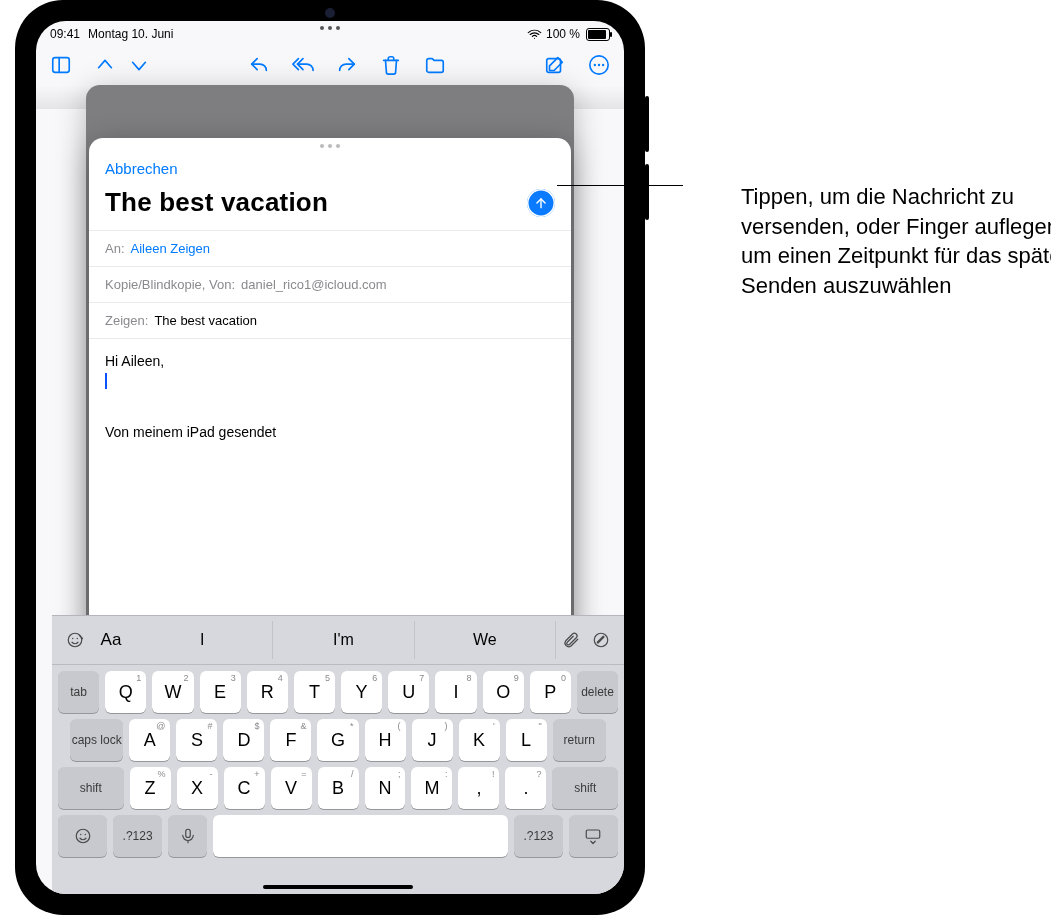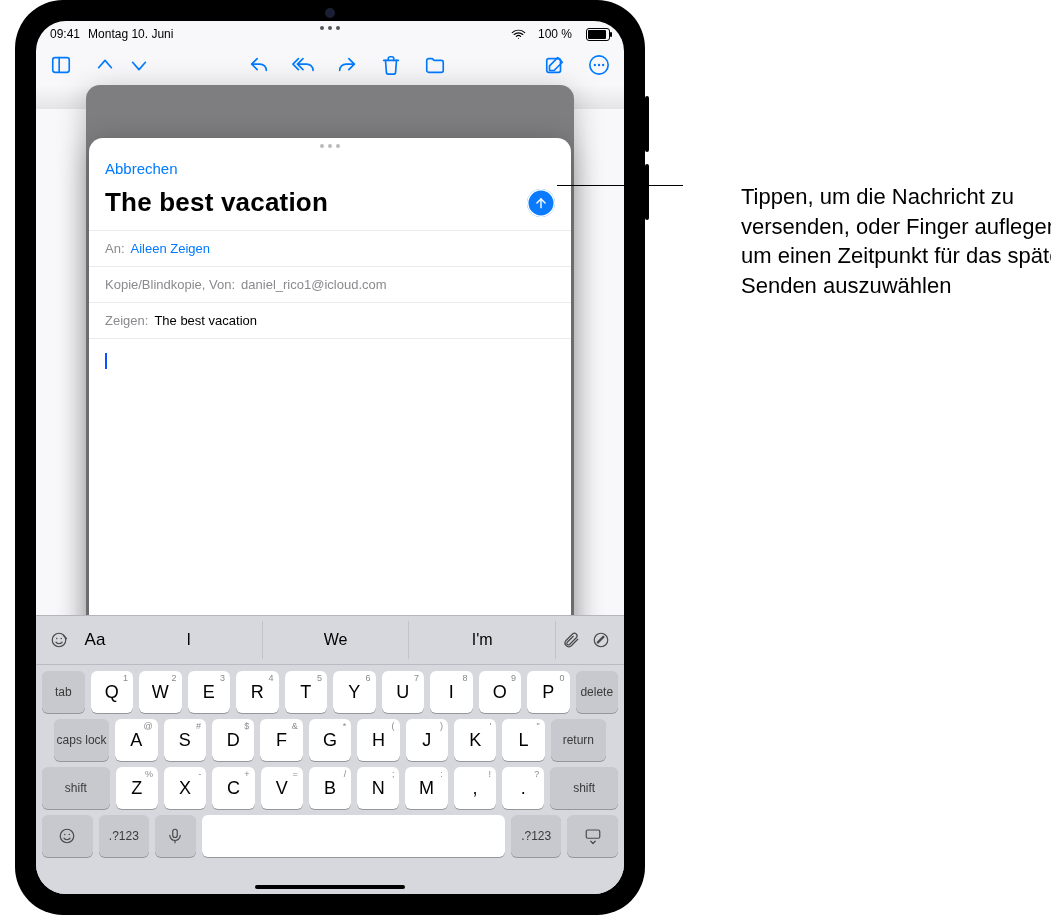--- a/index.html
+++ b/index.html
@@ -21,21 +21,21 @@
     position: absolute; top: 8px; left: 50%; transform: translateX(-50%);
     width: 10px; height: 10px; border-radius: 50%; background: #1a1f33;
   }
 
   
   .status-bar {
     height: 22px; display: flex; align-items: center; justify-content: space-between;
     padding: 2px 14px 0 14px; font-size: 12px; color: #000; font-weight: 500;
   }
   .status-left { display: flex; gap: 8px; align-items: center; }
-  .status-right { display: flex; gap: 12px; align-items: center; }
+  .status-right { display: flex; gap: 4px; align-items: center; }
   .status-dots { position: absolute; top: 5px; left: 50%; transform: translateX(-50%);
     display: flex; gap: 4px; }
   .status-dots span { width: 4px; height: 4px; border-radius: 50%; background: #555; }
   .battery {
     position: relative; width: 22px; height: 11px; border: 1px solid #000;
     border-radius: 3px; display: inline-block; margin-left: 2px;
   }
   .battery::after {
     content: ""; position: absolute; right: -3px; top: 3px; width: 2px; height: 5px;
     background: #000; border-radius: 1px;
@@ -113,21 +113,21 @@
 
   
   .dim-overlay {
     position: absolute; left:0; right:0; top:64px; height: 24px;
     background: linear-gradient(to bottom, rgba(0,0,0,0), rgba(0,0,0,.08));
     pointer-events: none;
   }
 
   
   .keyboard {
-    position: absolute; left: 0; right: 0; bottom: 0; height: 278px;
+    position: absolute; left: 16px; right: 0; bottom: 0; height: 278px;
     background: #d6d8dd; border-top: 1px solid #b4b6bb;
   }
   .kb-suggest {
     height: 48px; display: flex; align-items: center; padding: 0 8px;
     border-bottom: 1px solid #b9bbc0;
   }
   .kb-suggest .slot {
     flex: 1; text-align: center; padding: 10px 0; font-size: 16px; color: #000;
     border-right: 1px solid #c1c3c8;
   }
@@ -302,39 +302,41 @@
         <div class="field-row">
           <span class="field-label">Kopie/Blindkopie, Von:</span>
           <span class="field-value" style="color:#8a8a8e;">daniel_rico1@icloud.com</span>
         </div>
         <div class="field-row last">
           <span class="field-label">Zeigen:</span>
           <span class="field-value">The best vacation</span>
         </div>
 
         <div class="body-area">
+          <div>Hi Aileen,</div>
           <div><span class="caret"></span></div>
+          <div class="signature">Von meinem iPad gesendet</div>
         </div>
       </div>
 
       <div class="keyboard">
         <div class="kb-suggest">
           <div class="small-icon">
             <svg class="small-svg" viewBox="0 0 24 24">
                 <circle cx="12" cy="12" r="9"></circle>
                 <circle cx="9" cy="10" r="1" fill="#4a4a4a" stroke="none"></circle>
                 <circle cx="15" cy="10" r="1" fill="#4a4a4a" stroke="none"></circle>
                 <path d="M8 15c1.2 1.3 2.6 2 4 2s2.8-.7 4-2"></path>
                 <path d="M18 6l4 4"></path>
               </svg>
           </div>
           <div class="small-icon" style="width:42px;font-size:17px;color:#000;">Aa</div>
           <div class="slot">I</div>
+          <div class="slot">I'm</div>
           <div class="slot">We</div>
-          <div class="slot">I'm</div>
           <div class="small-icon">
             <svg class="small-svg" viewBox="0 0 24 24">
                 <path d="M21 11l-9 9a5 5 0 01-7-7l9-9a3.5 3.5 0 015 5l-9 9a2 2 0 01-3-3l8-8"></path>
               </svg>
           </div>
           <div class="small-icon">
             <svg class="small-svg" viewBox="0 0 24 24">
                 <circle cx="12" cy="12" r="9"></circle>
                 <path d="M8 16l8-8-1-1-8 8 1 1z"></path>
               </svg>

